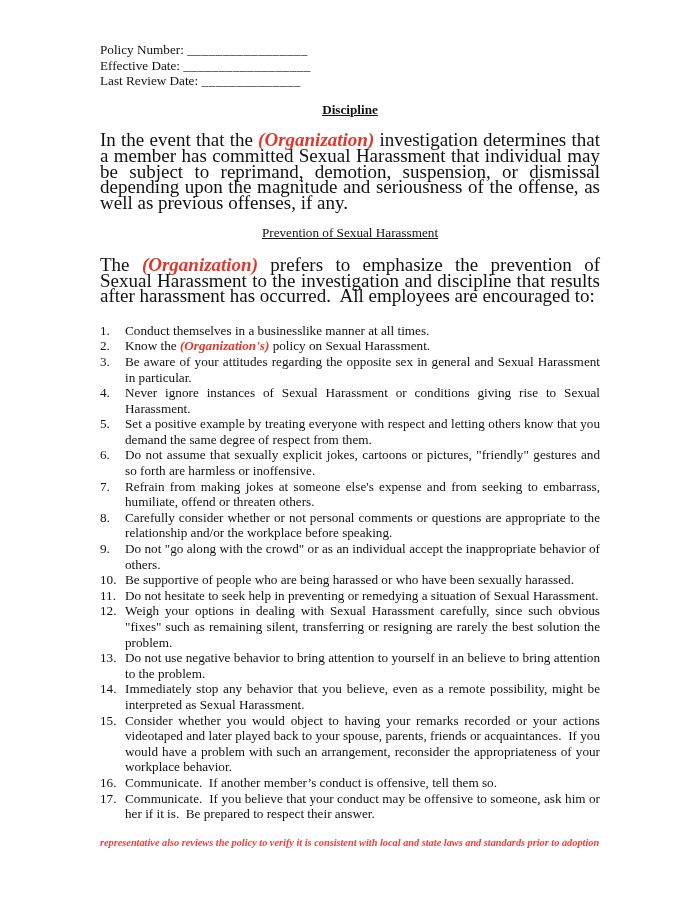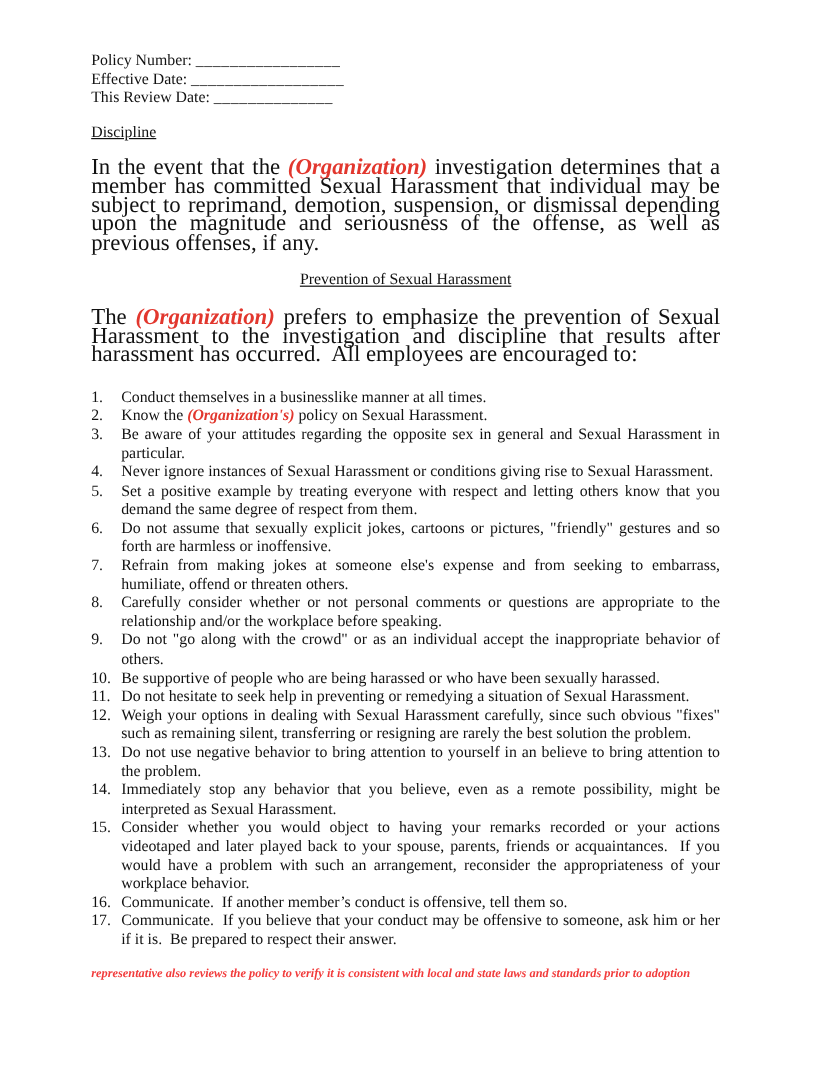--- a/index.html
+++ b/index.html
@@ -7,31 +7,31 @@
   body {
     width: 695px;
     height: 900px;
     font-family: "Liberation Serif", "DejaVu Serif", serif;
     color: #111111;
     overflow: hidden;
   }
   .page {
     width: 695px;
     height: 648px;
-    padding: 42px 95px 20px 76px;
+    padding: 42px 95px 20px 100px;
     background: #ffffff;
   }
   .header-fields { margin-bottom: 7px; }
   .field-row { font-size: 13.2px; line-height: 15.6px; white-space: pre-wrap; }
   .blank { letter-spacing: 0.5px; }
   .doc-title {
     font-size: 13.2px;
     line-height: 15.6px;
-    font-weight: normal;
-    text-align: left;
+    font-weight: bold;
+    text-align: center;
     text-decoration: underline;
     margin-top: 13px;
     margin-bottom: 15px;
   }
   .para {
     font-size: 19px;
     line-height: 15.6px;
     text-align: justify;
     white-space: pre-wrap;
     margin-bottom: 15px;
@@ -61,21 +61,21 @@
   .footnote .fline { white-space: pre-wrap; }
 </style>
 </head>
 <body>
 
 <div class="page">
 
   <div class="header-fields">
     <div class="field-row"><span>Policy Number: </span><span class="blank">_________________</span></div>
     <div class="field-row"><span>Effective Date: </span><span class="blank">__________________</span></div>
-    <div class="field-row"><span>This Review Date: </span><span class="blank">______________</span></div>
+    <div class="field-row"><span>Last Review Date: </span><span class="blank">______________</span></div>
   </div>
 
   <h1 class="doc-title">Discipline</h1>
 
   <p class="para"><span>In the event that the </span><span class="org">(Organization)</span><span> investigation determines that a member has committed Sexual Harassment that individual may be subject to reprimand, demotion, suspension, or dismissal depending upon the magnitude and seriousness of the offense, as well as previous offenses, if any.</span></p>
 
   <h2 class="section-title">Prevention of Sexual Harassment</h2>
 
   <p class="para"><span>The </span><span class="org">(Organization)</span><span> prefers to emphasize the prevention of Sexual Harassment to the investigation and discipline that results after harassment has occurred.  All employees are encouraged to:</span></p>
 

